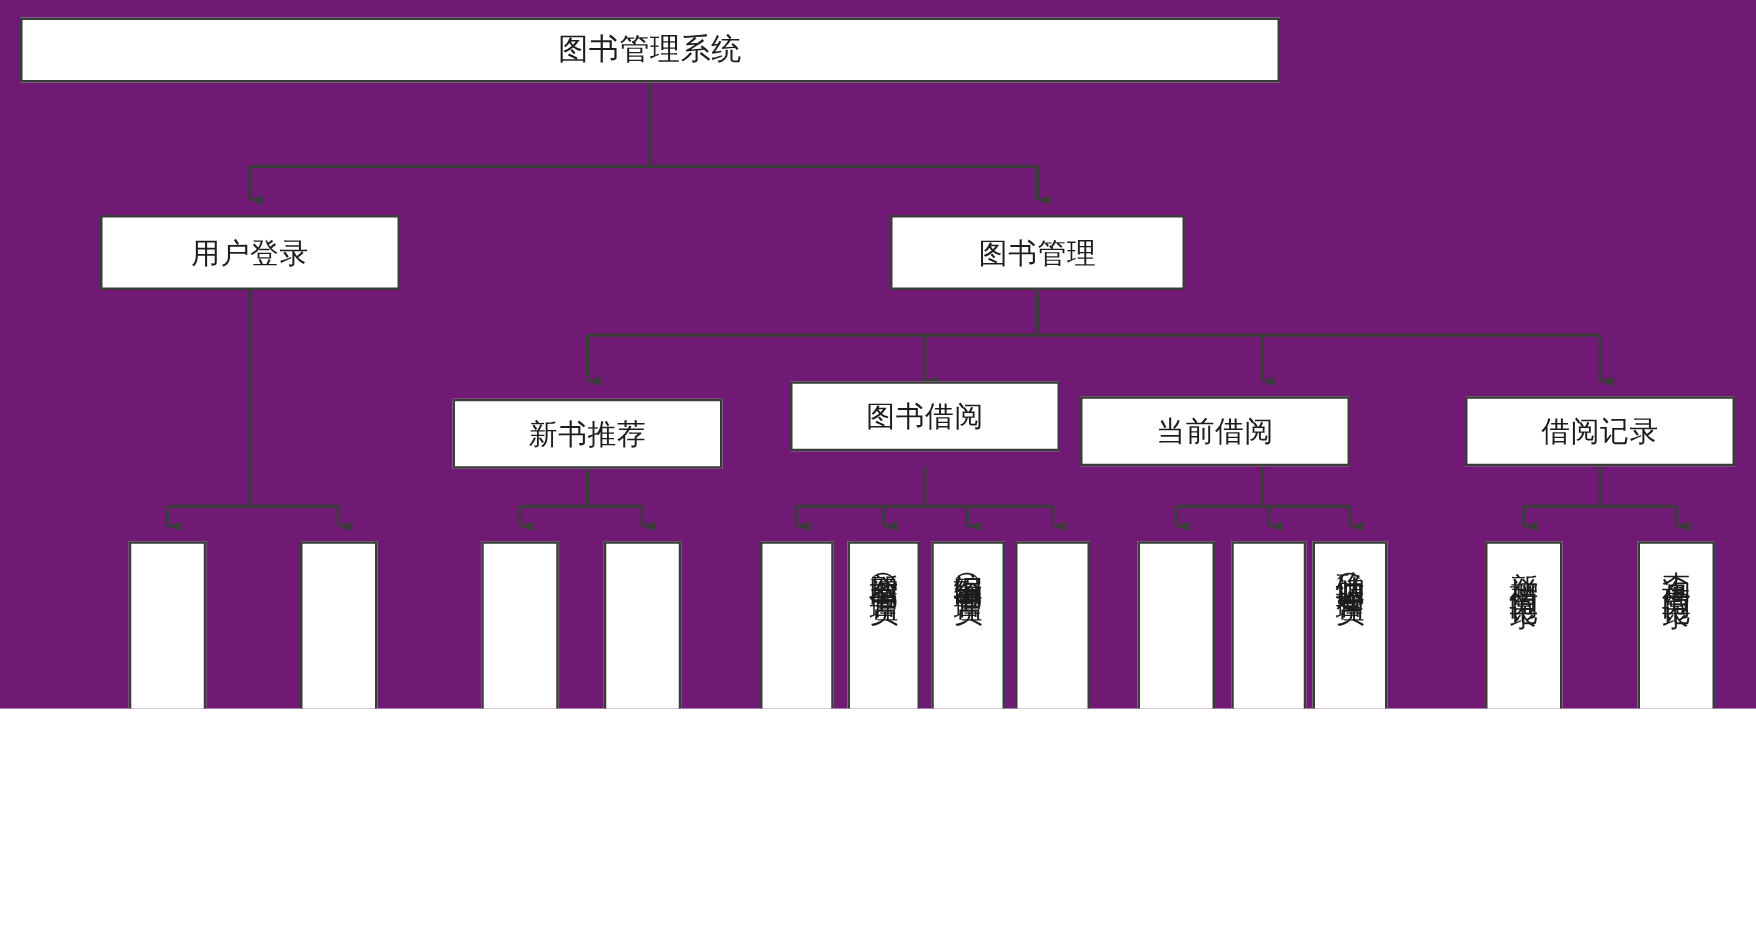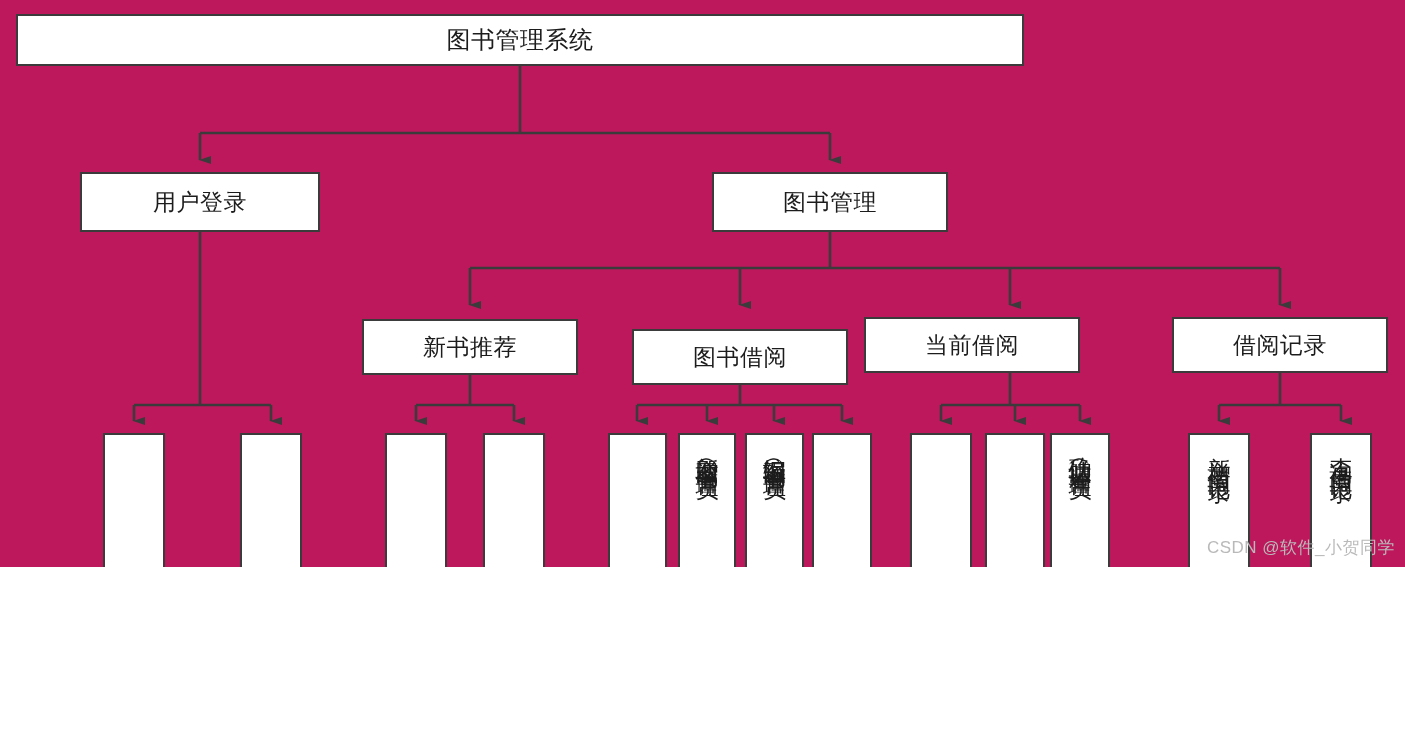--- a/index.html
+++ b/index.html
@@ -8,21 +8,21 @@
     padding: 0;
     background: #ffffff;
   }
   body {
     font-family: "Liberation Sans", "DejaVu Sans", sans-serif;
   }
   #canvas {
     position: relative;
     width: 1405px;
     height: 567px;
-    background: #be185d;
+    background: #701a75;
     overflow: hidden;
   }
   #edges {
     position: absolute;
     left: 0;
     top: 0;
     width: 1405px;
     height: 747px;
     pointer-events: none;
   }
@@ -138,21 +138,21 @@
         <span class="label">用户登录</span>
       </div>
       <div class="node horiz" style="left: 712px; top: 172px; width: 236px; height: 60px;">
         <span class="label">图书管理</span>
       </div>
     </div>
   <div id="level3-layer">
       <div class="node horiz" style="left: 362px; top: 319px; width: 216px; height: 56px;">
         <span class="label">新书推荐</span>
       </div>
-      <div class="node horiz" style="left: 632px; top: 329px; width: 216px; height: 56px;">
+      <div class="node horiz" style="left: 632px; top: 305px; width: 216px; height: 56px;">
         <span class="label">图书借阅</span>
       </div>
       <div class="node horiz" style="left: 864px; top: 317px; width: 216px; height: 56px;">
         <span class="label">当前借阅</span>
       </div>
       <div class="node horiz" style="left: 1172px; top: 317px; width: 216px; height: 56px;">
         <span class="label">借阅记录</span>
       </div>
     </div>
   <div id="leaf-layer">
@@ -190,14 +190,13 @@
         <span class="label">确认归还（管理员）</span>
       </div>
       <div class="node vert" style="left: 1188px; top: 433px; width: 62px; height: 300px;">
         <span class="label">新增借阅记录</span>
       </div>
       <div class="node vert" style="left: 1310px; top: 433px; width: 62px; height: 300px;">
         <span class="label">查询借阅记录</span>
       </div>
     </div>
 
-  <div id="watermark">CSDN @软件_小贺同学</div>
 </div>
 
 </body></html>

